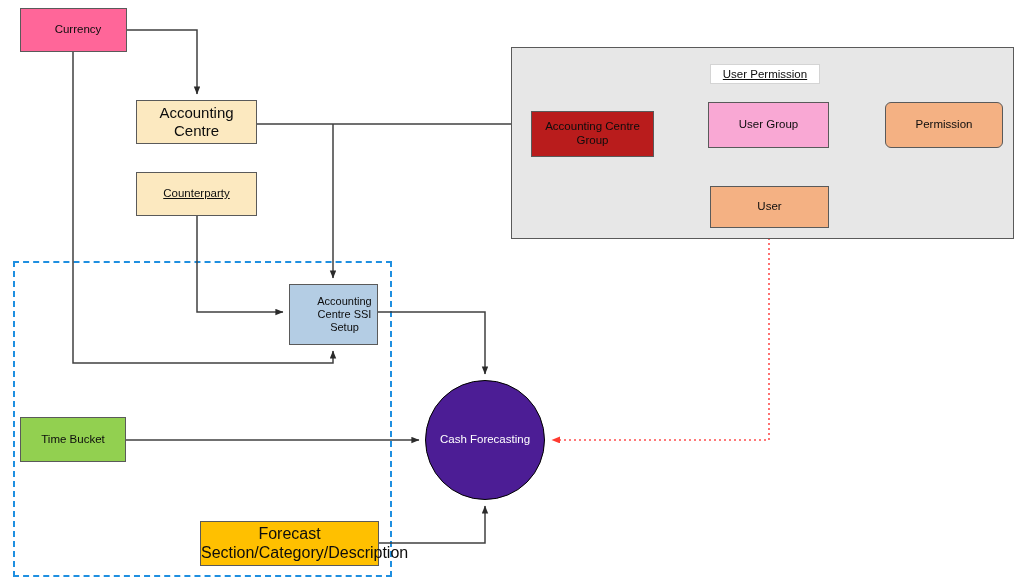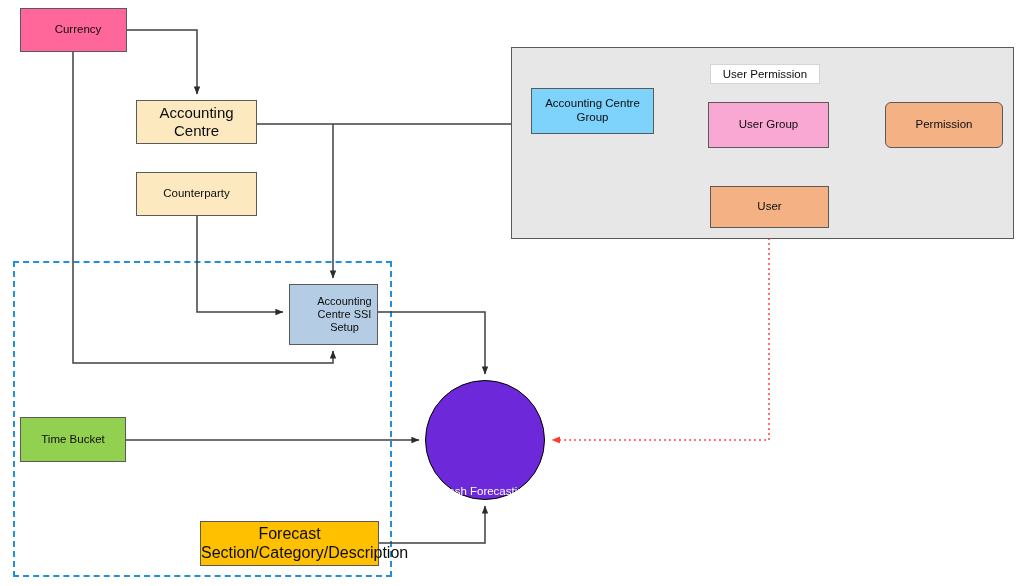--- a/index.html
+++ b/index.html
@@ -59,20 +59,21 @@
   .group-title {
     position: absolute;
     box-sizing: border-box;
     background: #ffffff;
     border: 1px solid #d4d4d4;
     display: flex;
     align-items: center;
     justify-content: center;
     color: #0d0d0d;
     z-index: 2;
+    text-decoration: underline;
   }
   .dashed-region {
     position: absolute;
     box-sizing: border-box;
     background: transparent;
     z-index: 0;
   }
 </style>
 </head>
 <body>
@@ -125,41 +126,41 @@
   </svg>
 
   <div class="node" id="node-currency" style="left: 20px; top: 8px; width: 107px; height: 44px; background: rgb(255, 102, 153); font-size: 11.5px; padding-left: 9px;">
     <span class="node-label">Currency</span>
   </div>
 
   <div class="node" id="node-accounting-centre" style="left: 136px; top: 100px; width: 121px; height: 44px; background: rgb(252, 233, 192); font-size: 15px;">
     <span class="node-label">Accounting Centre</span>
   </div>
 
-  <div class="node" id="node-counterparty" style="left: 136px; top: 172px; width: 121px; height: 44px; background: rgb(252, 233, 192); font-size: 11.5px;">
+  <div class="node" id="node-counterparty" style="left: 136px; top: 172px; width: 121px; height: 44px; background: rgb(252, 233, 192); font-size: 11.5px; text-decoration: underline;">
     <span class="node-label">Counterparty</span>
   </div>
 
   <div class="node" id="node-accounting-centre-ssi-setup" style="left: 289px; top: 284px; width: 89px; height: 61px; background: rgb(180, 205, 228); font-size: 11px; padding-left: 22px;">
     <span class="node-label">Accounting Centre SSI Setup</span>
   </div>
 
   <div class="node" id="node-time-bucket" style="left: 20px; top: 417px; width: 106px; height: 45px; background: rgb(146, 208, 80); font-size: 11.5px;">
     <span class="node-label">Time Bucket</span>
   </div>
 
   <div class="node" id="node-forecast-section" style="left: 200px; top: 521px; width: 179px; height: 45px; background: rgb(255, 192, 0); font-size: 16px;">
     <span class="node-label">Forecast Section/Category/Description</span>
   </div>
 
-  <div class="node circle-node" id="node-cash-forecasting" style="left: 425px; top: 380px; width: 120px; height: 120px; background: #6d28d9; color: rgb(255, 255, 255); font-size: 11.5px; align-items: flex-end;">
+  <div class="node circle-node" id="node-cash-forecasting" style="left: 425px; top: 380px; width: 120px; height: 120px; background: #4c1d95; color: rgb(255, 255, 255); font-size: 11.5px;">
     <span class="node-label">Cash Forecasting</span>
   </div>
 
-  <div class="node" id="node-accounting-centre-group" style="left: 531px; top: 88px; width: 123px; height: 46px; background: #7dd3fc; font-size: 11.5px;">
+  <div class="node" id="node-accounting-centre-group" style="left: 531px; top: 111px; width: 123px; height: 46px; background: #b91c1c; font-size: 11.5px;">
     <span class="node-label">Accounting Centre Group</span>
   </div>
 
   <div class="node" id="node-user-group" style="left: 708px; top: 102px; width: 121px; height: 46px; background: #f9a8d4; font-size: 11.5px;">
     <span class="node-label">User Group</span>
   </div>
 
   <div class="node" id="node-permission" style="left: 885px; top: 102px; width: 118px; height: 46px; background: rgb(244, 177, 131); font-size: 11.5px; border-radius: 6px;">
     <span class="node-label">Permission</span>
   </div>

